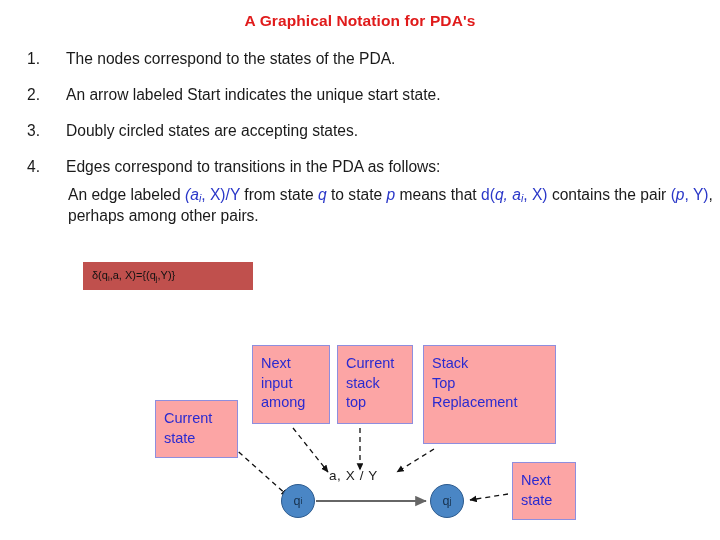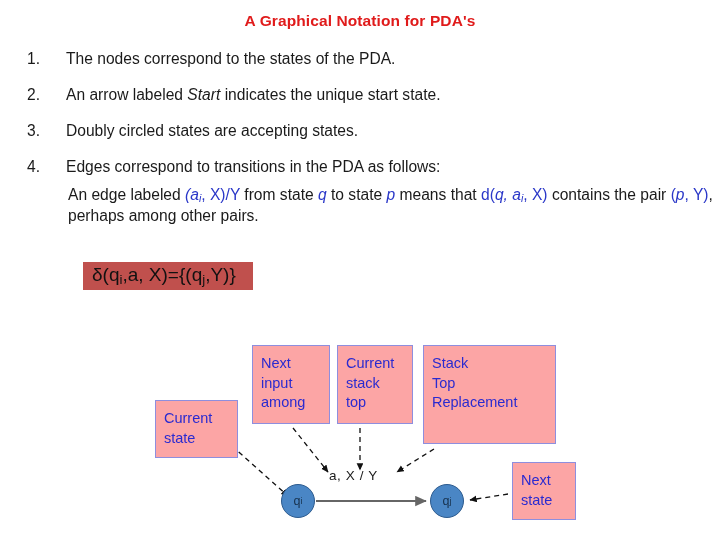--- a/index.html
+++ b/index.html
@@ -51,21 +51,20 @@
     color: #1a1a1a;
   }
   .list-num {
     position: absolute;
     left: 27px;
     top: 0;
     font-size: 15.6px;
     color: #1a1a1a;
   }
   .ital {
-    font-style: italic;
   }
 
   
   .para {
     position: absolute;
     top: 186px;
     left: 68px;
     width: 648px;
     font-size: 15.6px;
     line-height: 17px;
@@ -90,21 +89,21 @@
     left: 83px;
     top: 262px;
     width: 170px;
     height: 28px;
     background: #c0504d;
     display: flex;
     align-items: center;
   }
   .delta-text {
     padding-left: 9px;
-    font-size: 19px;
+    font-size: 11px;
     color: #111111;
     white-space: nowrap;
   }
   .delta-text sub {
     font-style: normal;
     font-size: 0.7em;
     vertical-align: -0.25em;
   }
 
   

